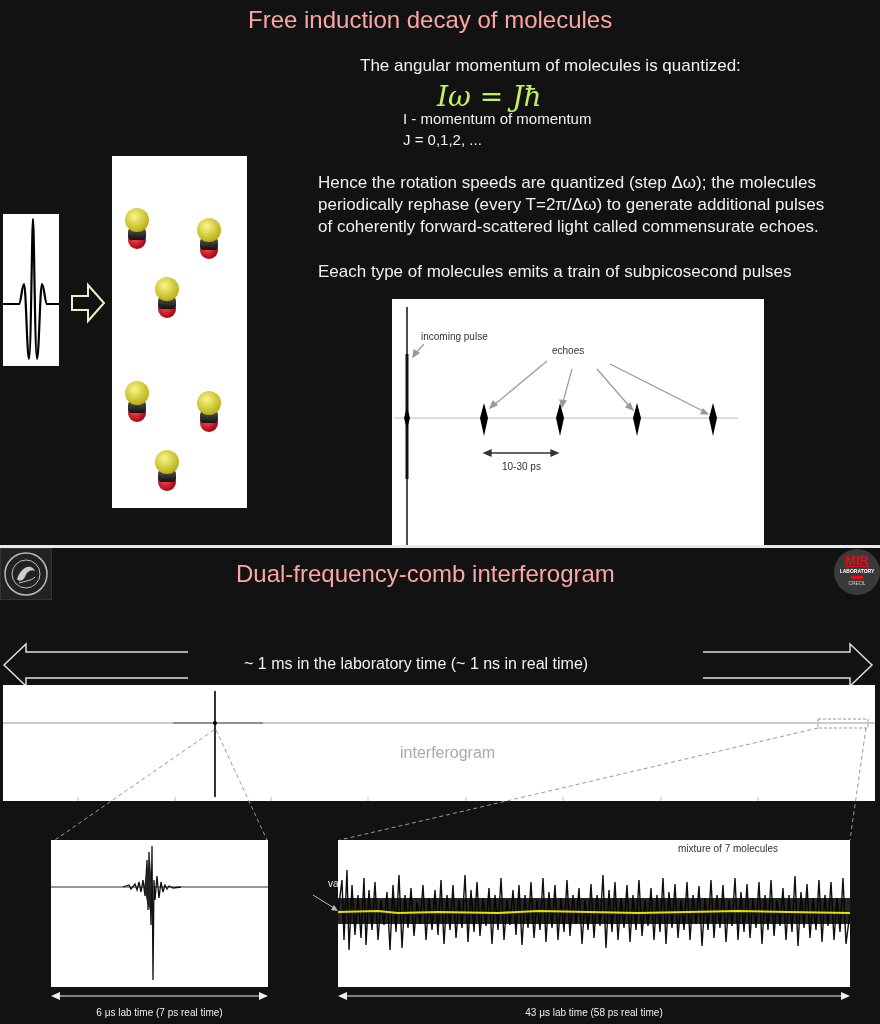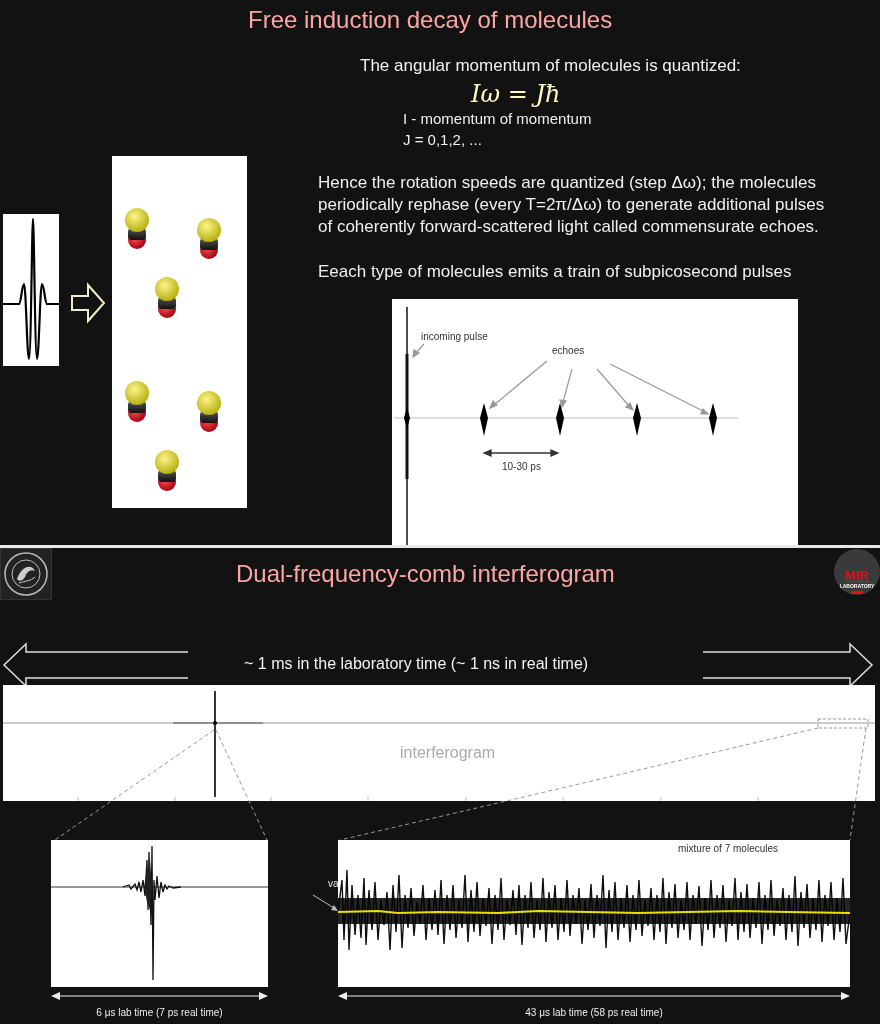--- a/index.html
+++ b/index.html
@@ -14,21 +14,21 @@
   .cap { font-size:10px; color:#eee; white-space:nowrap; text-align:center; }
   .divider { left:0; width:880px; height:3px; background:#e8e8e8; top:545px; }
   svg { display:block; }
 </style>
 </head>
 <body>
 
 <div class="abs title" style="left:248px;top:6px;">Free induction decay of molecules</div>
 
 <div class="abs body-text" style="left:360px;top:55px;white-space:nowrap;">The angular momentum of molecules is quantized:</div>
-<div class="abs" style="left:437px;top:80px;font-family:'DejaVu Serif',serif;font-style:italic;font-size:24px;color:#fef9c3;white-space:nowrap;margin-left:34px;">Iω = Jħ</div>
+<div class="abs" style="left:437px;top:80px;font-family:'DejaVu Serif',serif;font-style:italic;font-size:28px;color:#bef264;white-space:nowrap;">Iω = Jħ</div>
 <div class="abs small" style="left:403px;top:110px;white-space:nowrap;">I - momentum of momentum</div>
 <div class="abs small" style="left:403px;top:131px;white-space:nowrap;">J = 0,1,2, ...</div>
 
 <div class="abs body-text" style="left:318px;top:172px;white-space:nowrap;">
   <div>Hence the rotation speeds are quantized (step Δω); the molecules</div>
   <div>periodically rephase (every T=2π/Δω) to generate additional pulses</div>
   <div>of coherently forward-scattered light called commensurate echoes.</div>
 </div>
 <div class="abs body-text" style="left:318px;top:261px;white-space:nowrap;">Eeach type of molecules emits a train of subpicosecond pulses</div>
 
@@ -65,21 +65,21 @@
     </defs>
     <use href="#mol" x="25" y="64"></use>
     <use href="#mol" x="97" y="74"></use>
     <use href="#mol" x="55" y="133"></use>
     <use href="#mol" x="25" y="237"></use>
     <use href="#mol" x="97" y="247"></use>
     <use href="#mol" x="55" y="306"></use>
   </svg>
 </div>
 
-<div class="abs white-box" style="left:392px;top:299px;width:406px;height:246px;">
+<div class="abs white-box" style="left:392px;top:299px;width:372px;height:246px;">
   <svg width="346" height="246" viewBox="0 0 346 246">
     <line x1="2" y1="119" x2="346" y2="119" stroke="#bbb" stroke-width="1"></line>
     <line x1="15" y1="8" x2="15" y2="246" stroke="#111" stroke-width="1.5"></line>
     <line x1="15" y1="55" x2="15" y2="180" stroke="#111" stroke-width="3"></line>
     <path d="M15,108 L18,119 L15,130 L12,119 Z" fill="#000"></path>
     <g fill="#000">
       <path d="M92,104 L96,119 L92,137 L88,119 Z"></path>
       <path d="M168,104 L172,119 L168,137 L164,119 Z"></path>
       <path d="M245,104 L249,119 L245,137 L241,119 Z"></path>
       <path d="M321,104 L325,119 L321,137 L317,119 Z"></path>
@@ -112,21 +112,21 @@
 <div class="abs" style="left:0;top:548px;width:50px;height:50px;background:#222;border:1px solid #333;">
   <svg width="50" height="50" viewBox="0 0 50 50">
     <circle cx="25" cy="25" r="21" fill="none" stroke="#bbb" stroke-width="1.5"></circle>
     <circle cx="25" cy="25" r="14" fill="none" stroke="#bbb" stroke-width="1"></circle>
     <path d="M16,30 C20,18 30,14 34,22 C30,20 26,22 24,28 C22,32 18,33 16,30 Z" fill="#ccc"></path>
     <path d="M18,34 C24,32 30,32 34,28" fill="none" stroke="#ccc" stroke-width="1"></path>
   </svg>
 </div>
 <div class="abs title" style="left:236px;top:560px;">Dual-frequency-comb interferogram</div>
 <div class="abs" style="left:834px;top:549px;width:46px;height:46px;border-radius:50%;background:#3a3a3a;text-align:center;overflow:hidden;">
-  <div style="color:#e0101a;font-weight:bold;font-size:13px;line-height:14px;margin-top:20px;text-decoration:underline;">MIR</div>
+  <div style="color:#e0101a;font-weight:bold;font-size:13px;line-height:14px;margin-top:5px;text-decoration:underline;">MIR</div>
   <div style="color:#fff;font-size:5px;font-weight:bold;line-height:7px;">LABORATORY</div>
   <div style="width:12px;height:3px;background:#e0101a;margin:1px auto;"></div>
   <div style="color:#ccc;font-size:5px;line-height:7px;">CREOL</div>
 </div>
 
 <svg class="abs" style="left:0;top:642px;" width="880" height="46" viewBox="0 0 880 46">
   <path d="M188,10 L26,10 L26,2 L4,23 L26,44 L26,36 L188,36" fill="none" stroke="#ddd" stroke-width="1.5"></path>
   <path d="M703,10 L850,10 L850,2 L872,23 L850,44 L850,36 L703,36" fill="none" stroke="#ddd" stroke-width="1.5"></path>
 </svg>
 <div class="abs" style="left:244px;top:655px;font-size:16px;color:#f2f2f2;white-space:nowrap;">~ 1 ms in the laboratory time  (~ 1 ns in real time)</div>

